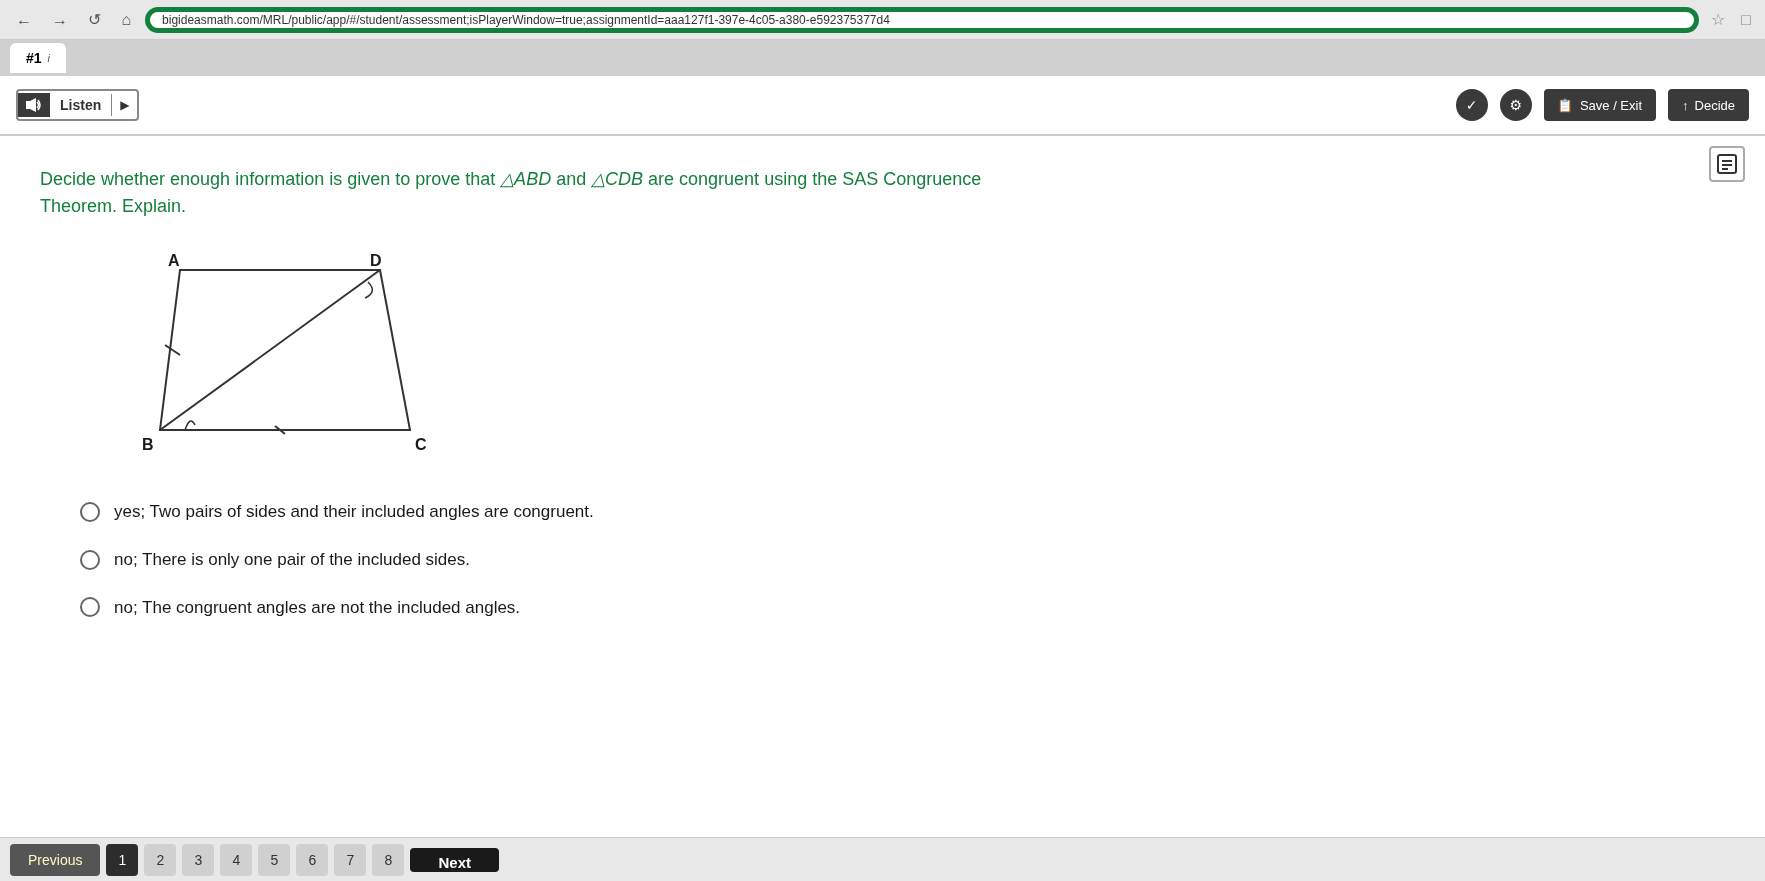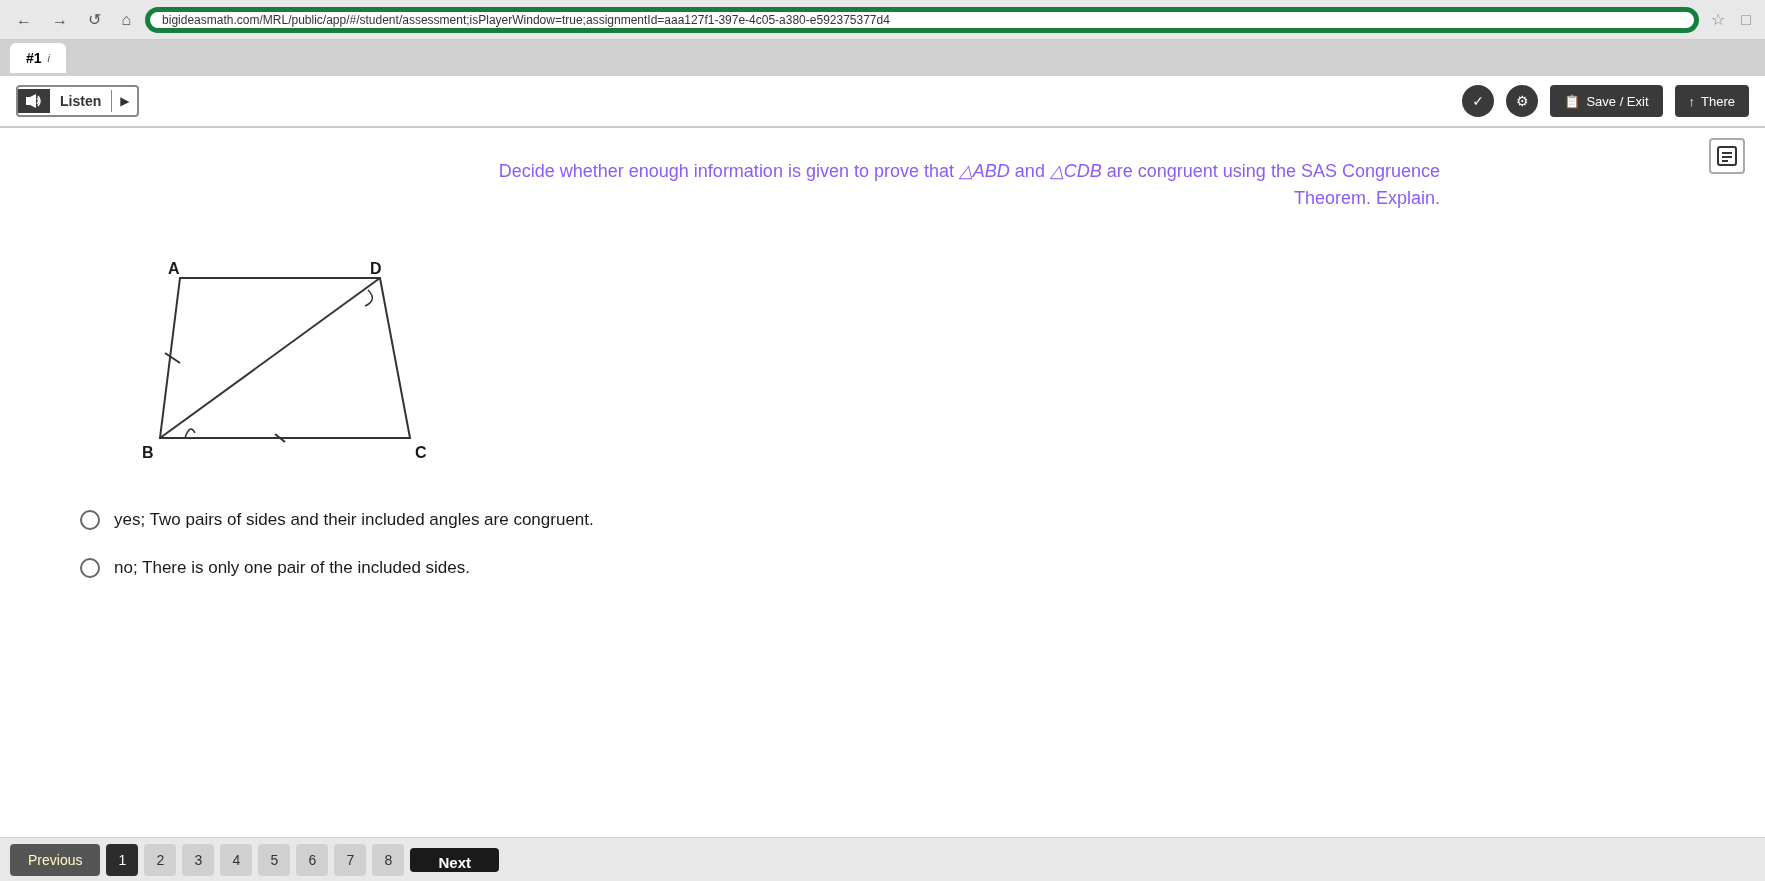--- a/index.html
+++ b/index.html
@@ -71,21 +71,21 @@
     .tab-info {
       font-size: 11px;
       color: #555;
       font-style: italic;
     }
 
     
     .app-toolbar {
       background: white;
       border-bottom: 2px solid #ccc;
-      height: 52px;
+      height: 60px;
       display: flex;
       align-items: center;
       padding: 0 16px;
       gap: 12px;
     }
     .listen-btn {
       display: flex;
       align-items: center;
       border: 2px solid #888;
       border-radius: 4px;
@@ -163,25 +163,24 @@
     .main-content {
       background: white;
       padding: 30px 40px 20px 40px;
       min-height: 760px;
       position: relative;
     }
 
     
     .question-text {
       font-size: 18px;
-      color: #8b5cf6;
+      color: #15803d;
       line-height: 1.5;
-      margin-bottom: 36px;
+      margin-bottom: 20px;
       max-width: 1400px;
-      text-align: right;
     }
 
     
     .figure-container {
       margin: 10px 0 30px 60px;
       width: 320px;
       height: 230px;
     }
 
     
@@ -340,21 +339,21 @@
     <span>⚙</span>
   </button>
 
   <button class="toolbar-btn">
     <span>📋</span>
     <span>Save / Exit</span>
   </button>
 
   <button class="toolbar-btn">
     <span>↑</span>
-    <span>There</span>
+    <span>Decide</span>
   </button>
 </div>
 
 <div class="main-content">
 
   <div class="scratch-btn" style="position:absolute; right:20px; top:10px;">
     <svg width="22" height="22" viewBox="0 0 22 22" fill="none" stroke="#333" stroke-width="2">
       <rect x="2" y="2" width="18" height="18" rx="2"></rect>
       <line x1="6" y1="8" x2="16" y2="8"></line>
       <line x1="6" y1="12" x2="16" y2="12"></line>
@@ -396,20 +395,25 @@
       <span class="choice-text">yes;  Two pairs of sides and their included angles are congruent.</span>
     </div>
 
     <div class="choice-row">
       <div class="radio-btn">
       </div>
       <span class="choice-text">no;  There is only one pair of the included sides.</span>
     </div>
 
 
+    <div class="choice-row">
+      <div class="radio-btn">
+      </div>
+      <span class="choice-text">no;  The congruent angles are not the included angles.</span>
+    </div>
 
   </div>
 </div>
 
 <div class="bottom-nav">
   <button class="nav-btn">Previous</button>
 
   <button class="nav-num">1</button>
   <button class="nav-num inactive">2</button>
   <button class="nav-num inactive">3</button>

